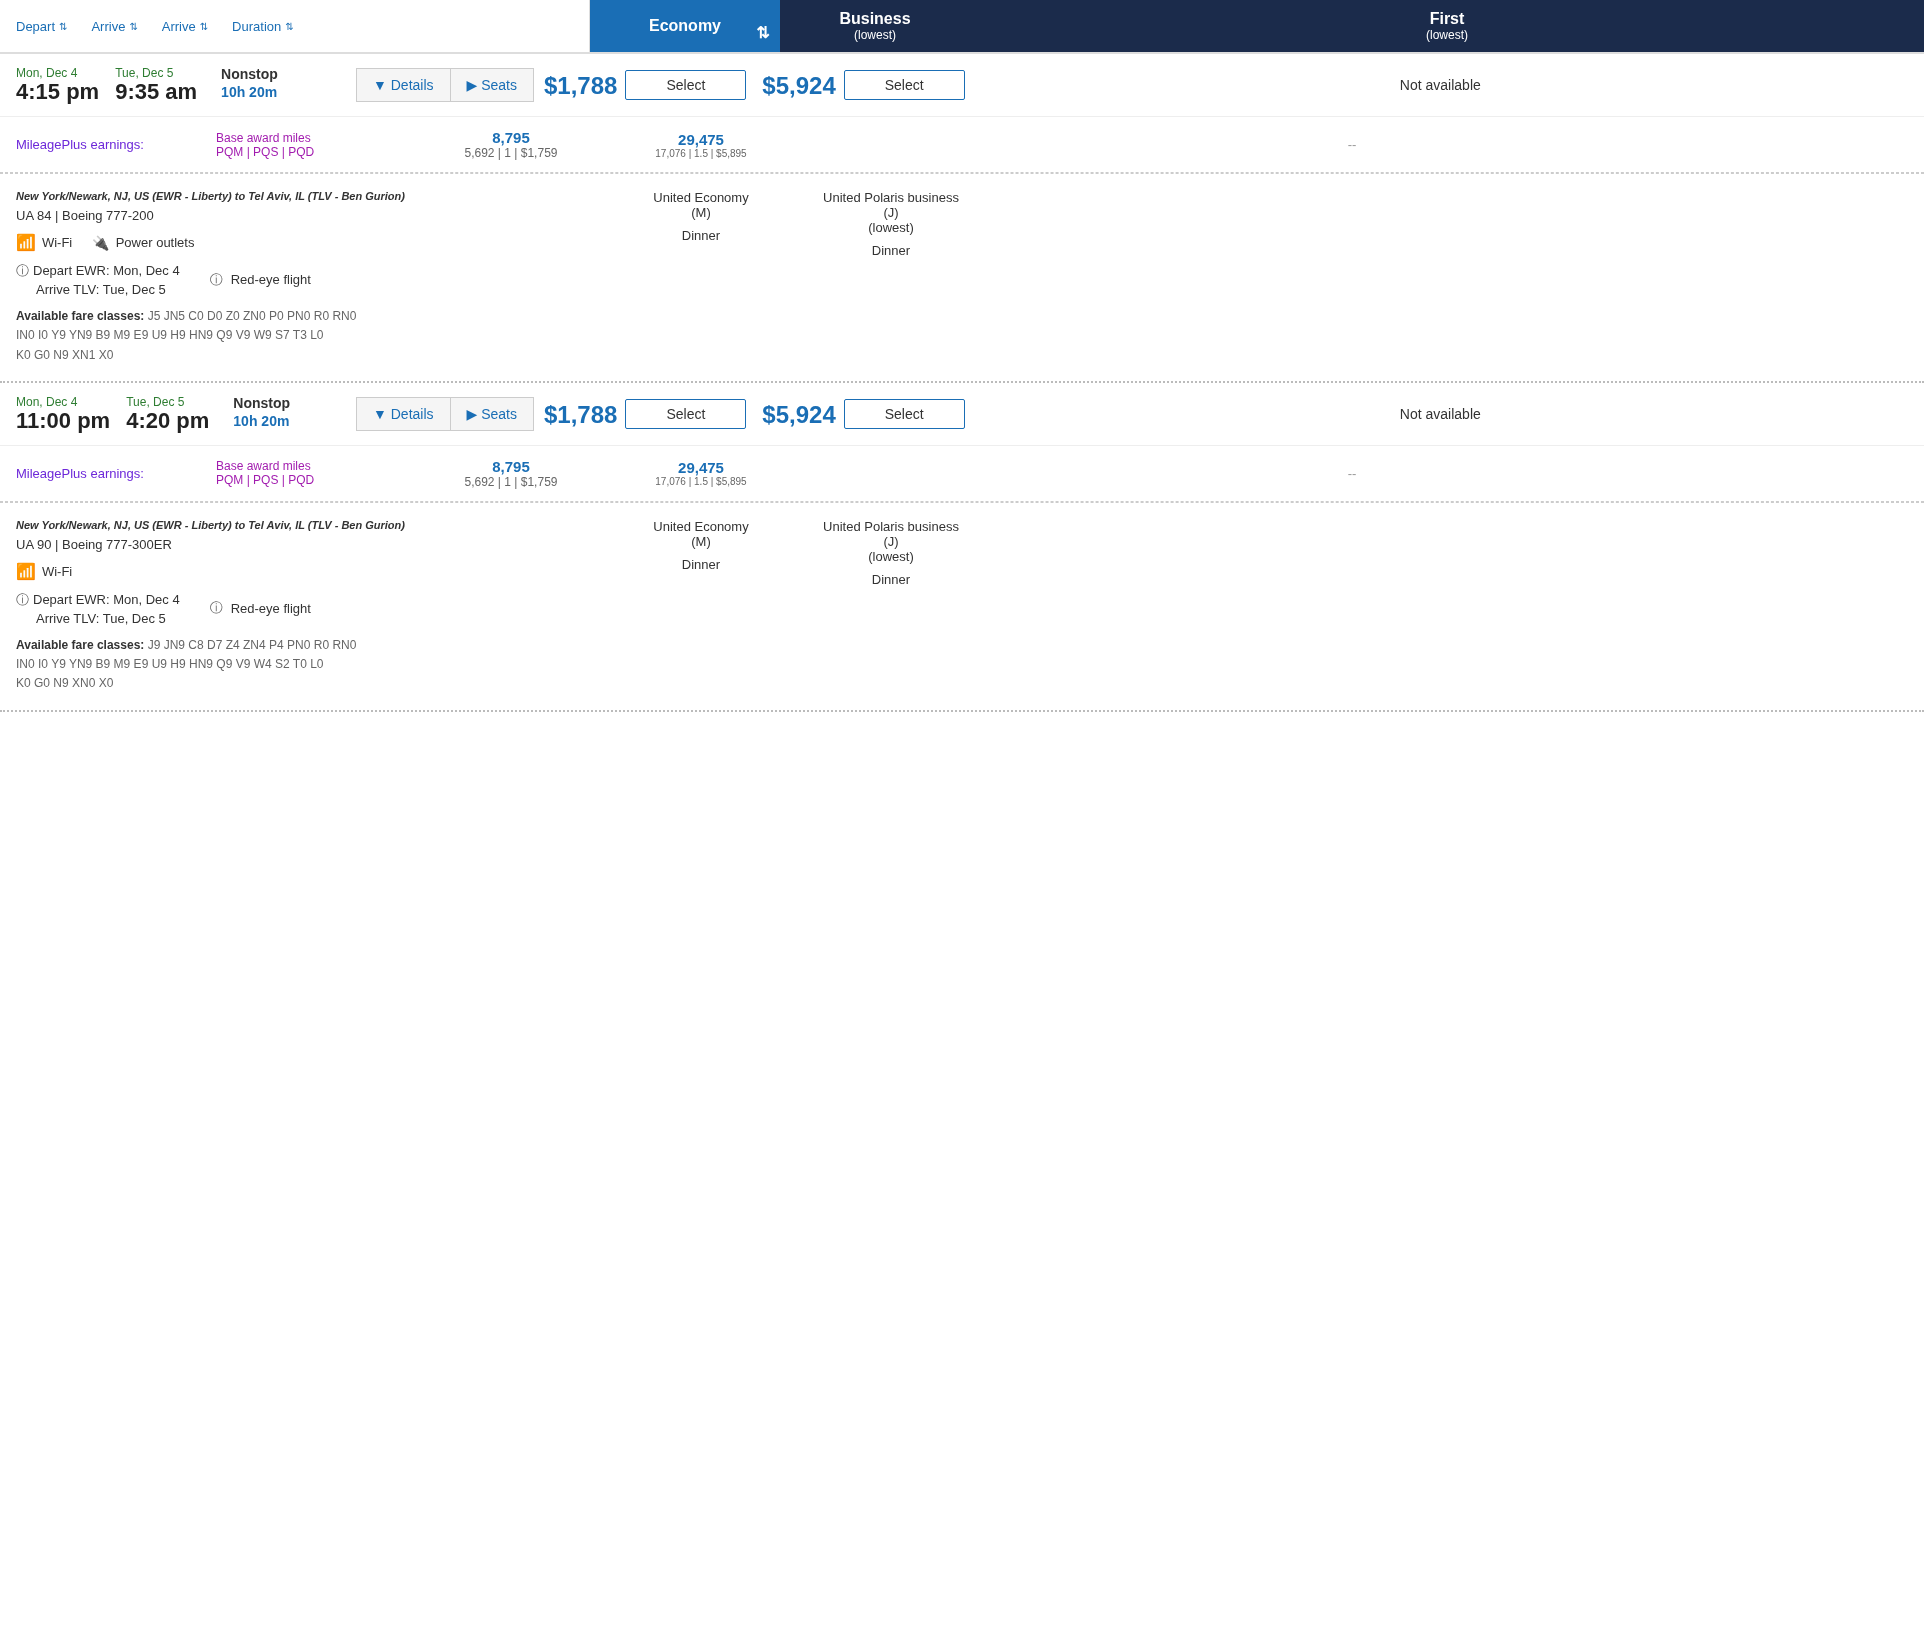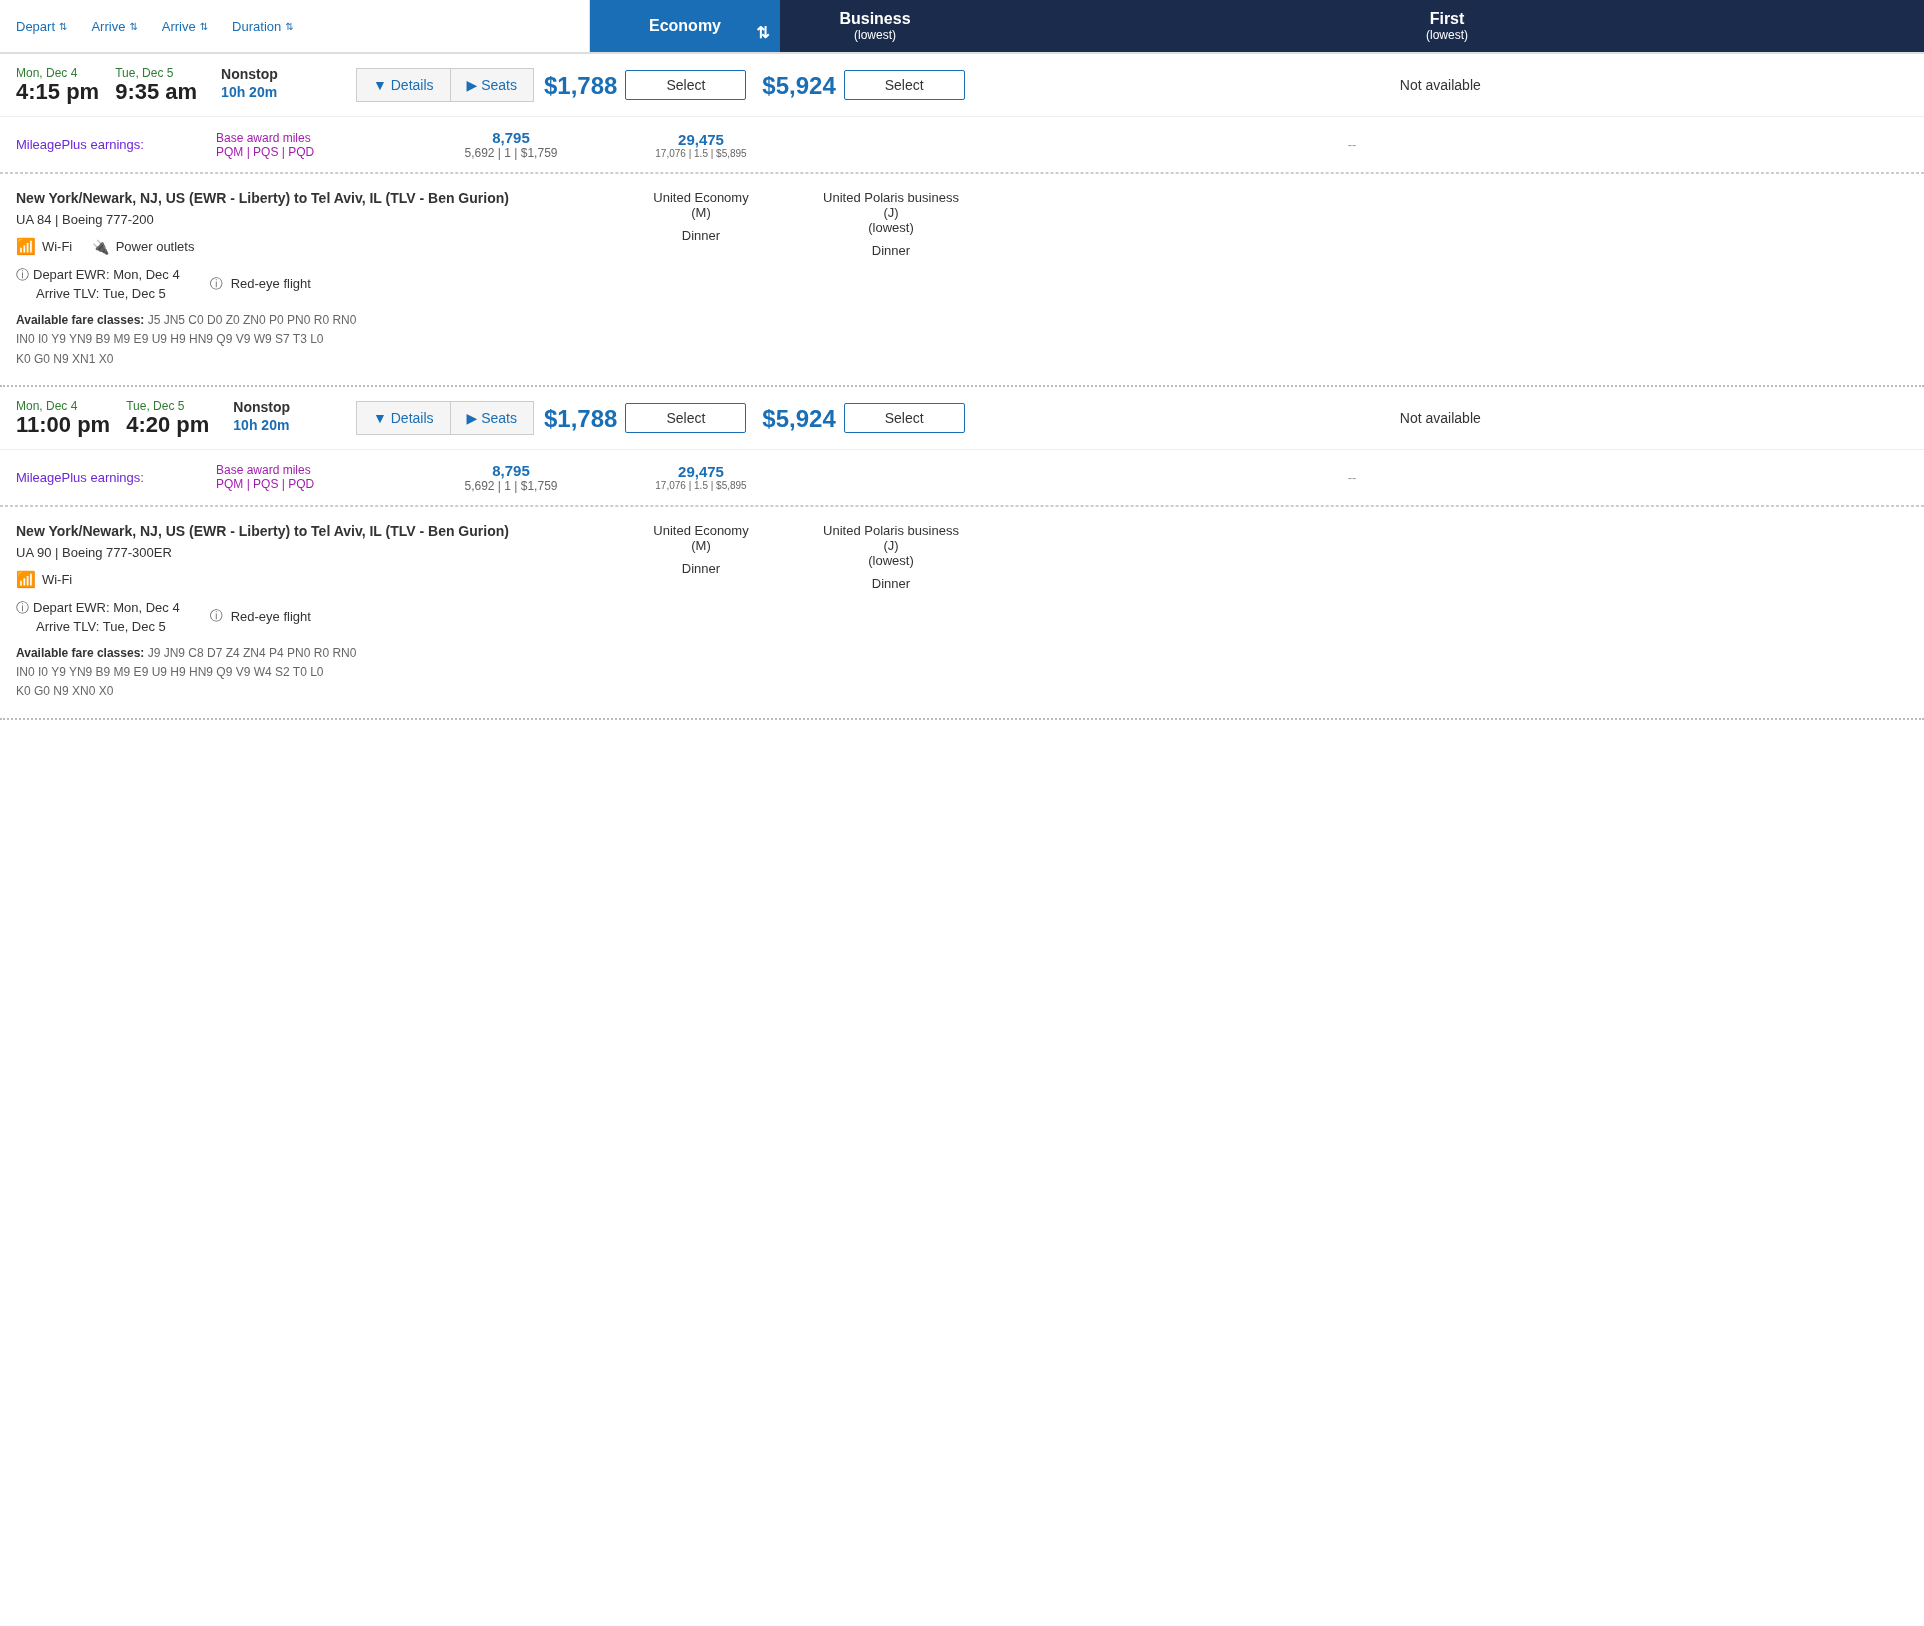--- a/index.html
+++ b/index.html
@@ -176,23 +176,24 @@
     .segment-row {
       display: flex;
       padding: 16px;
       border-top: 1px dashed #ccc;
     }
     .segment-info {
       flex: 0 0 590px;
       padding-right: 16px;
     }
     .segment-route {
-      font-size: 14px;
+      font-size: 11px;
       font-weight: bold;
       margin-bottom: 6px;
+      font-style: italic;
     }
     .segment-flight {
       font-size: 13px;
       color: #333;
       margin-bottom: 10px;
     }
     .amenities {
       display: flex;
       align-items: center;
       gap: 20px;

